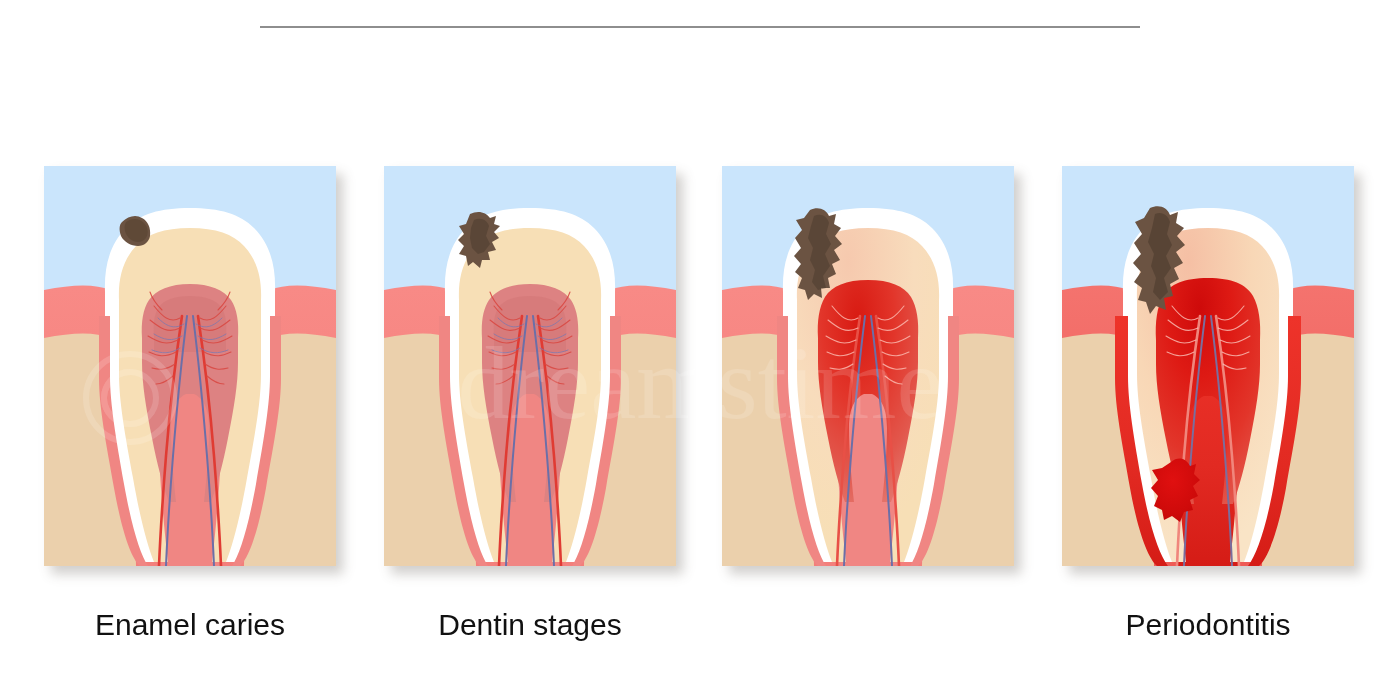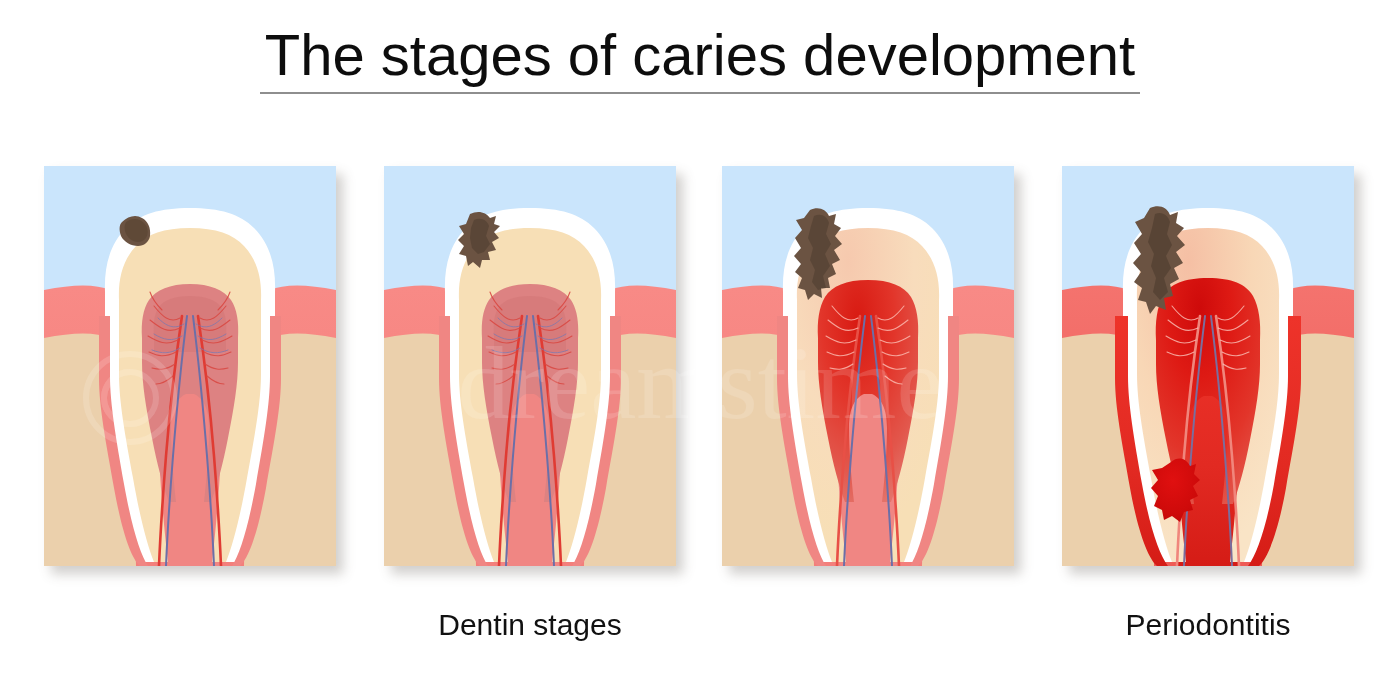--- a/index.html
+++ b/index.html
@@ -99,21 +99,20 @@
     height: 180px;
     pointer-events: none;
     opacity: 0.16;
   }
   #watermark svg { display: block; }
 </style>
 </head>
 <body>
 
 <div id="title-block">
-  <div id="page-title">The stages of caries development</div>
   <span id="title-rule"></span>
 </div>
 
 <div id="panels">
 
   <div class="panel panel-0">
     <svg width="292" height="400" viewBox="0 0 292 400" xmlns="http://www.w3.org/2000/svg">
       <defs>
         <linearGradient id="p0gum" x1="0" y1="0" x2="0" y2="1">
           <stop offset="0%" stop-color="#F88A86"></stop>
@@ -356,15 +355,16 @@
       <circle cx="130" cy="98" r="26"></circle>
       <path d="M130,72 a26,26 0 1,0 22,40"></path>
     </g>
     <text x="700" y="118" text-anchor="middle" font-family="Liberation Serif, serif" font-size="104" fill="#ffffff" opacity="0.85">
       <tspan>dreamstime</tspan>
     </text>
   </svg>
 </div>
 
 <div id="captions">
+  <div class="caption caption-0">Enamel caries</div>
   <div class="caption caption-1">Dentin stages</div>
   <div class="caption caption-3">Periodontitis</div>
 </div>
 
 </body></html>

